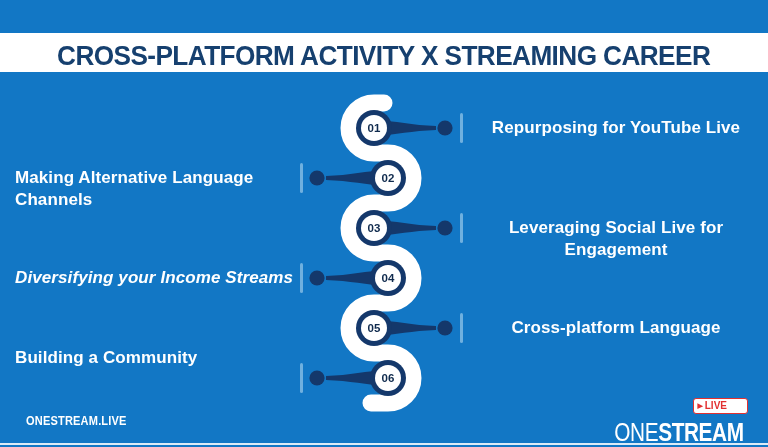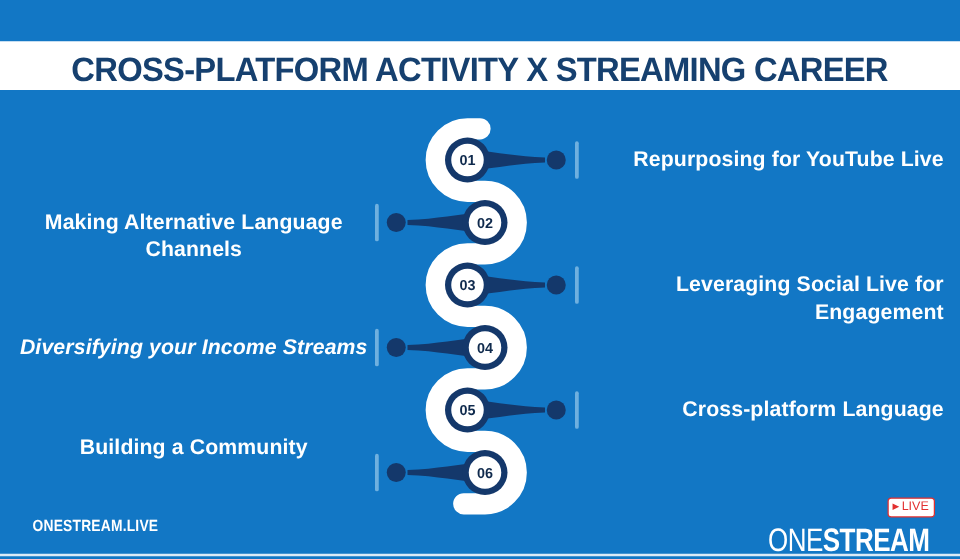--- a/index.html
+++ b/index.html
@@ -25,22 +25,22 @@
     transform: scaleX(0.97);
   }
   .diagram-svg { position: absolute; left: 0; top: 0; width: 768px; height: 447px; }
   .step-label {
     position: absolute;
     color: #ffffff;
     font-size: 17px; font-weight: 700;
     line-height: 22px;
     letter-spacing: 0.1px;
   }
-  .label-right { left: 477px; width: 278px; text-align: right; }
-  .label-left  { left: 15px;  width: 280px; text-align: center; }
+  .label-right { left: 477px; width: 278px; text-align: center; }
+  .label-left  { left: 15px;  width: 280px; text-align: left; }
   .sep-bar {
     position: absolute;
     width: 3px; height: 30px;
     background: #6FB0DF;
     border-radius: 2px;
   }
   .footer-site {
     position: absolute; left: 26px; bottom: 19px;
     color: #ffffff; font-size: 13px; font-weight: 700;
     letter-spacing: 0.2px;
@@ -59,24 +59,24 @@
     transform-origin: right center;
     letter-spacing: -0.5px;
   }
   .logo-one { font-weight: 400; }
   .logo-stream { font-weight: 700; }
   .live-badge {
     position: absolute; right: 20px; bottom: 33px;
     background: #ffffff;
     border: 1px solid #E23030;
     border-radius: 3px;
-    padding: 0px 4px 1px 3px;
+    padding: 0px 20px 1px 3px;
     display: flex; align-items: center; gap: 2px;
     color: #E23030;
-    font-size: 10px; font-weight: 400; line-height: 13px;
+    font-size: 10px; font-weight: 700; line-height: 13px;
     letter-spacing: 0;
   }
   .live-play { font-size: 7px; line-height: 13px; }
   .bottom-line {
     position: absolute; left: 0; bottom: 2px;
     width: 768px; height: 2px;
     background: rgba(255,255,255,0.85);
   }
 </style>
 </head>

